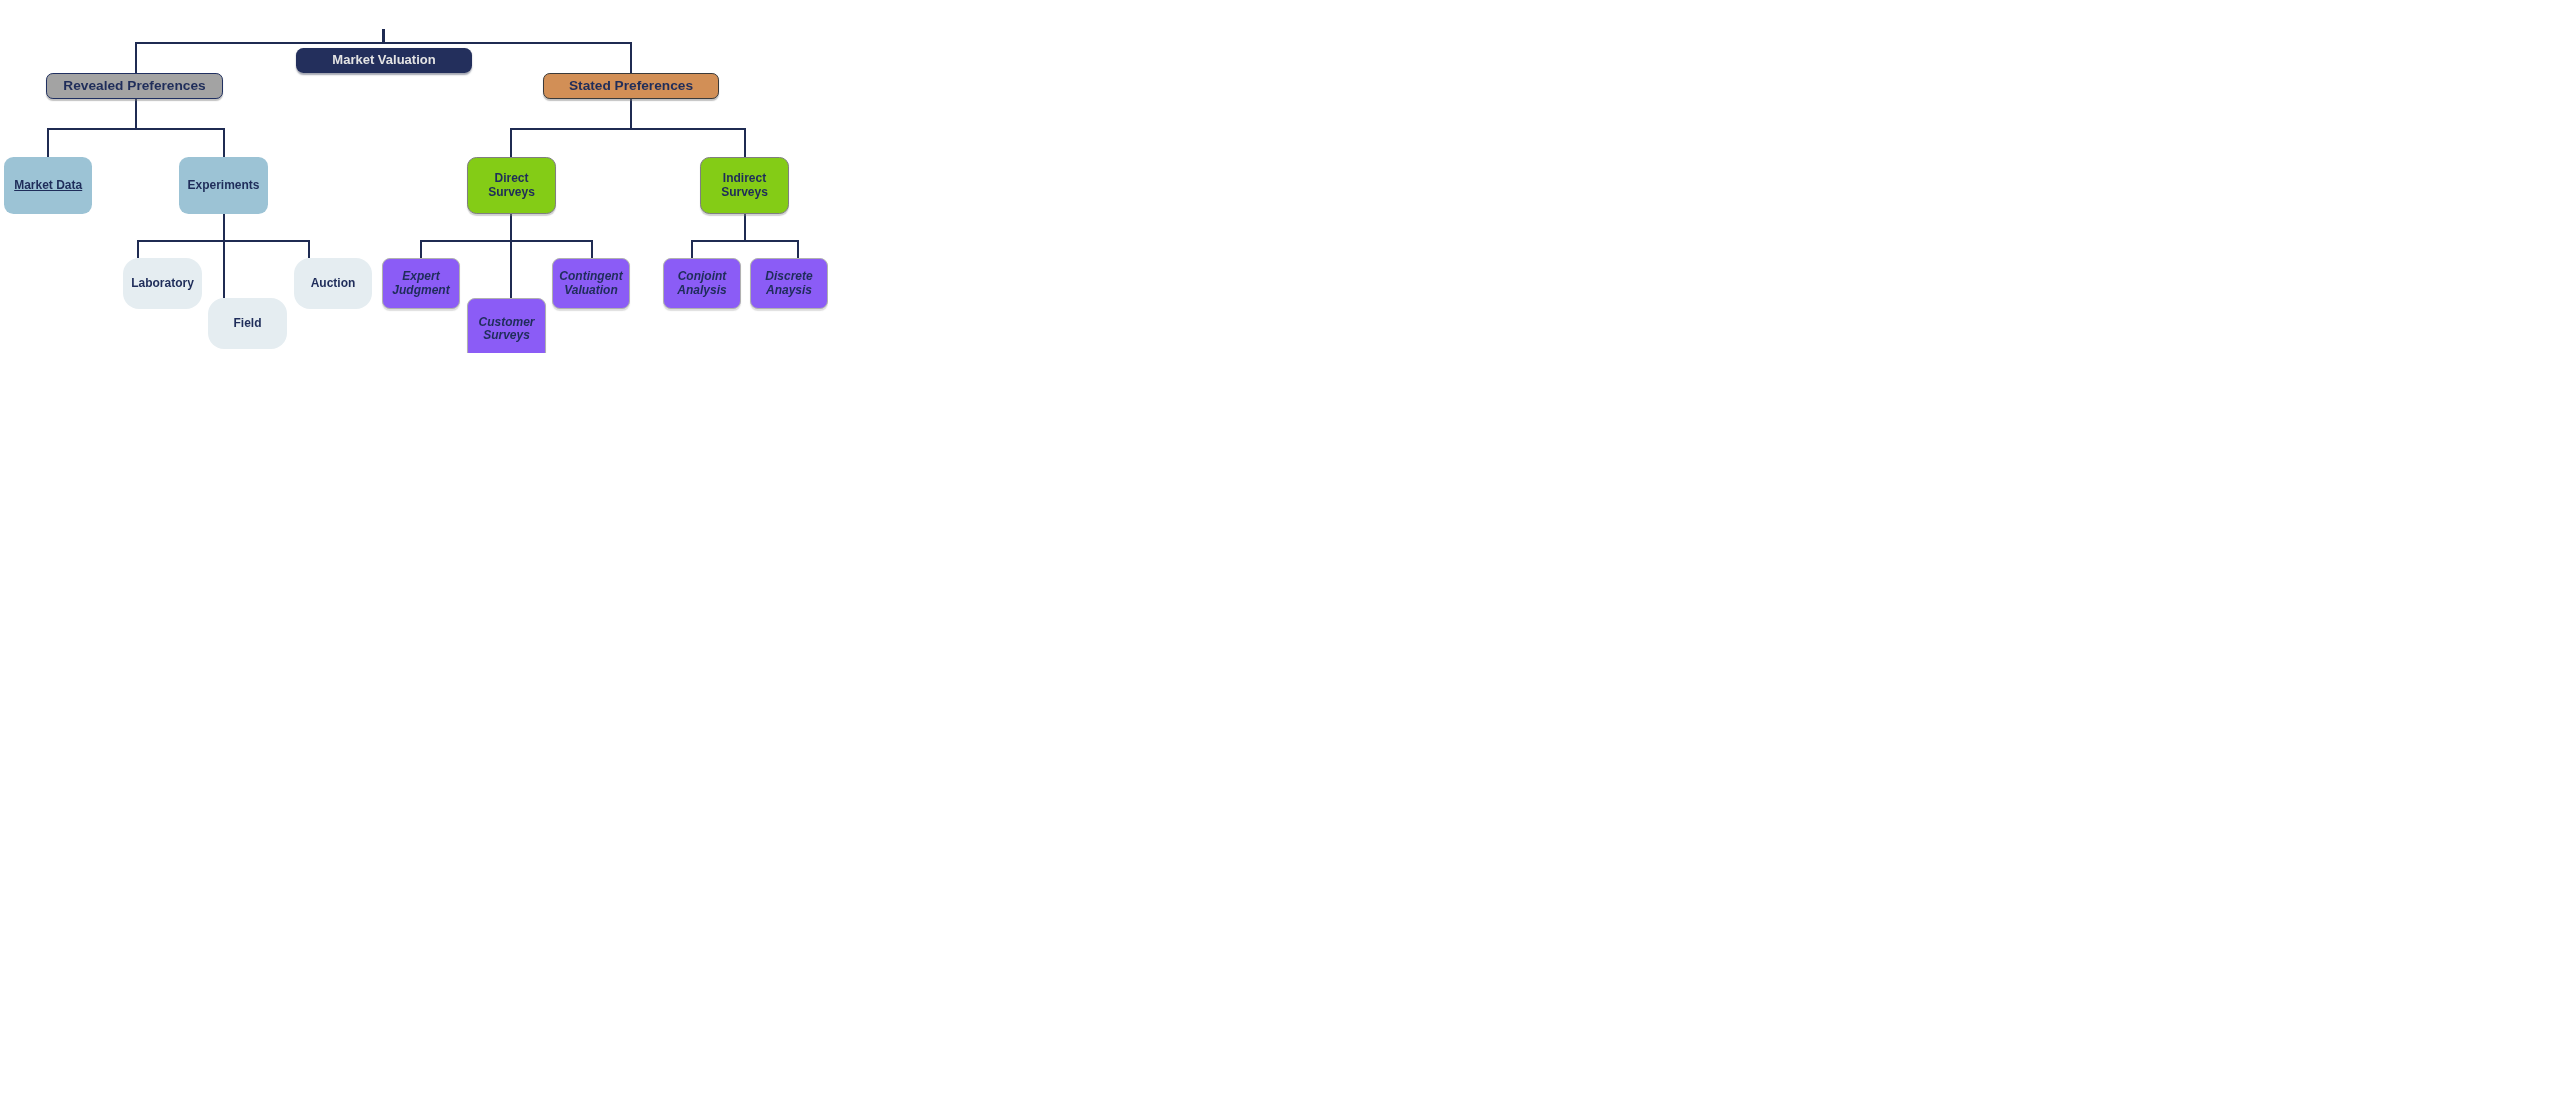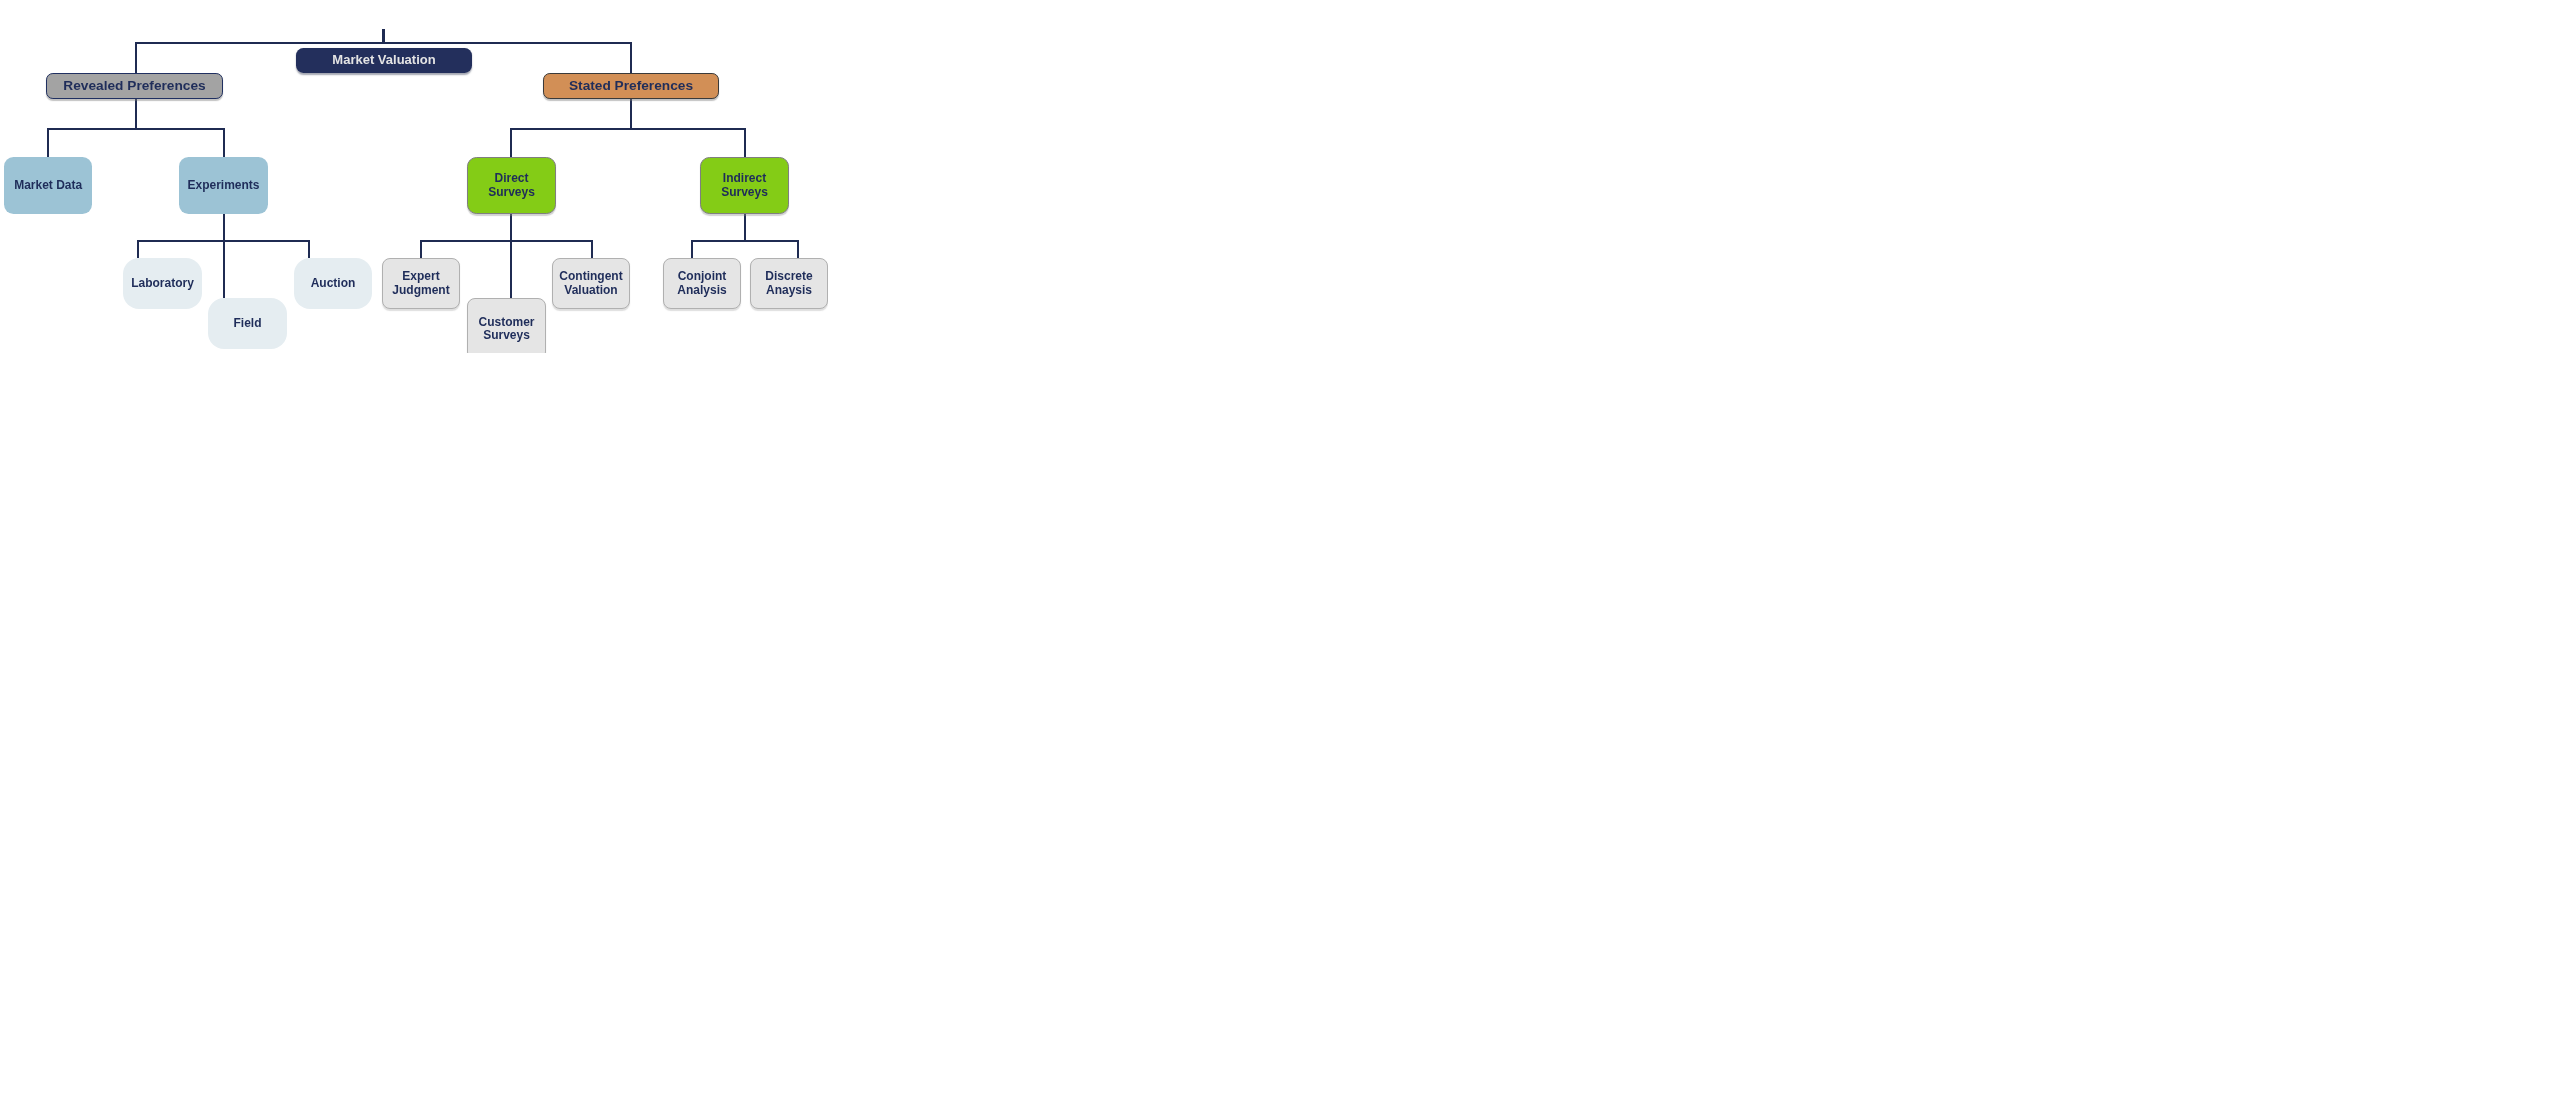--- a/index.html
+++ b/index.html
@@ -60,25 +60,26 @@
     margin-left: 24px;
   }
   .lvl-tan2 {
     background: #84cc16;
     border: 1.6px solid #7f7f7f;
     border-radius: 9.5px;
     font-size: 12px;
     box-shadow: 0 1.1px 1.1px rgba(140,140,140,0.4);
   }
   .lvl-peach3 {
-    background: #e5e5e5;
+    background: #8b5cf6;
     border: 1.1px solid #b0b0b0;
     border-radius: 8px;
     font-size: 12px;
     box-shadow: 0 1.1px 1.1px rgba(160,160,160,0.35);
+    font-style: italic;
   }
   .line {
     position: absolute;
     background: #1f2b52;
   }
 </style>
 </head>
 <body>
 
 <div class="canvas">
@@ -118,21 +119,21 @@
   </div>
 
   <div class="node lvl-blue1" style="left:46px;  top:73px; width:177px; height:26px;">
     <span>Revealed Preferences</span>
   </div>
 
   <div class="node lvl-orange1" style="left:543px;top:73px; width:176px; height:26px;">
     <span>Stated Preferences</span>
   </div>
 
-  <div class="node lvl-blue2" style="left:4.2px;   top:157px; width:88px; height:57px;">
+  <div class="node lvl-blue2" style="left:4.2px;   top:157px; width:88px; height:57px;text-decoration:underline;">
     <span>Market Data</span>
   </div>
 
   <div class="node lvl-blue2" style="left:179px; top:157px; width:89px; height:57px;">
     <span>Experiments</span>
   </div>
 
   <div class="node lvl-blue3" style="left:99px; top:258px; width:79px; height:51px;">
     <span>Laboratory</span>
   </div>

